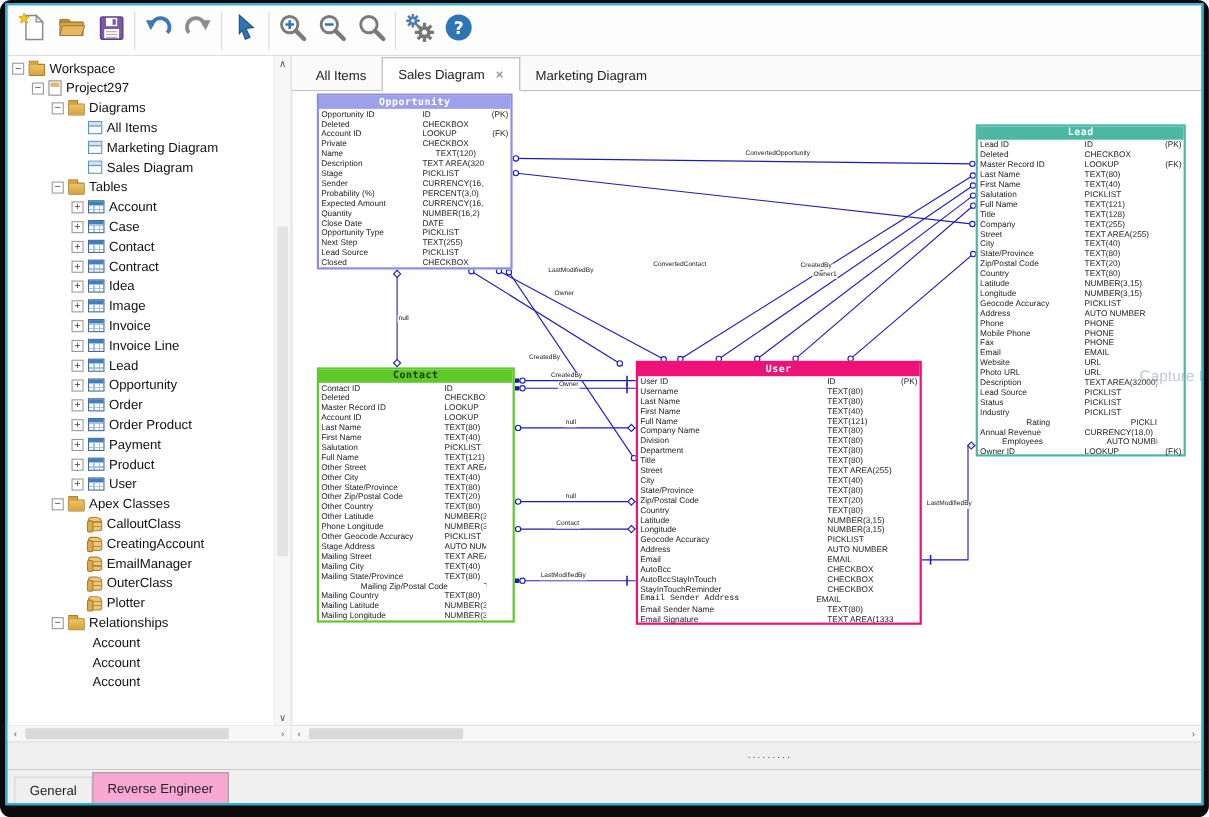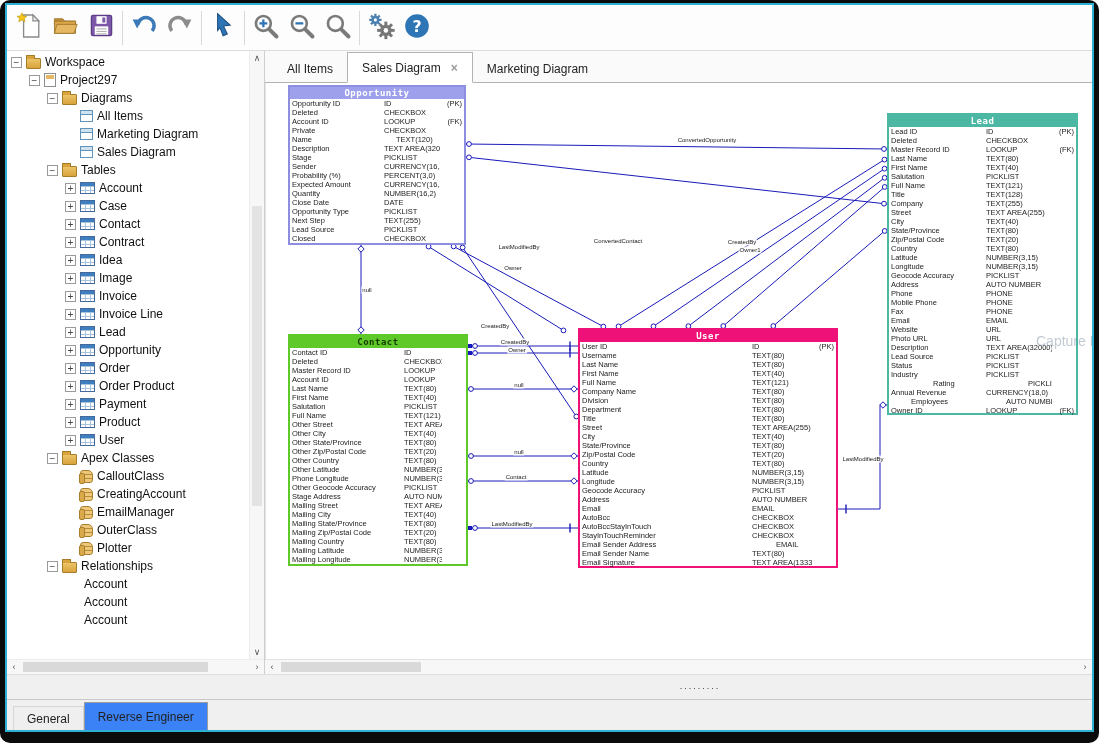--- a/index.html
+++ b/index.html
@@ -57,21 +57,21 @@
   svg.rels{position:absolute;left:0;top:0;pointer-events:none;}
   svg.rels *{pointer-events:auto;}
   .rel-label{position:absolute;transform:translate(-50%,-50%);font-size:6px;line-height:7px;background:rgba(255,255,255,.88);
              color:#1a1a1a;padding:0 1px;white-space:nowrap;z-index:3;cursor:default;}
   .watermark{position:absolute;font-size:14px;color:rgba(130,148,165,.5);white-space:nowrap;z-index:5;}
   
   .splitter{height:24px;flex:none;background:#f0f0f0;border-top:1px solid #dedede;position:relative;}
   .dots{position:absolute;left:62%;top:8px;letter-spacing:2px;font-size:9px;color:#333;line-height:6px;cursor:row-resize;}
   .btabs{height:30px;flex:none;background:#f0f0f0;border-top:1px solid #c9c9c9;display:flex;align-items:flex-end;padding-left:6px;}
   .btab{height:23px;display:flex;align-items:center;padding:0 13px;font-size:12px;color:#222;border:1px solid #d6d6d6;border-bottom:none;background:#efefef;cursor:pointer;}
-  .btab.active{background:#3b82f6;border:1px solid #9d9d9d;border-bottom:none;height:27px;z-index:2;}
+  .btab.active{background:#f9a8d4;border:1px solid #9d9d9d;border-bottom:none;height:27px;z-index:2;}
   .statusbar{height:19px;flex:none;background:#f8f8f8;border-top:1px solid #bdbdbd;display:flex;align-items:center;font-size:12px;color:#111;padding-left:3px;}
 </style>
 </head>
 <body>
 
 <div class="frame">
   <div class="window">
 
     <div class="toolbar" id="toolbar">
         <div class="tbtn">
@@ -541,21 +541,21 @@
                 <span class="fl" style="width: 112px;">Mailing City</span>
                 <span class="ft">TEXT(40)</span>
                 <span class="fk"></span>
               </div>
               <div class="erow">
                 <span class="fl" style="width: 112px;">Mailing State/Province</span>
                 <span class="ft">TEXT(80)</span>
                 <span class="fk"></span>
               </div>
               <div class="erow">
-                <span class="fl" style="width: 112px;">Mailing Zip/Postal Code</span>
+                <span class="fl" style="width: 112px; margin-left: 36px;">Mailing Zip/Postal Code</span>
                 <span class="ft">TEXT(20)</span>
                 <span class="fk"></span>
               </div>
               <div class="erow">
                 <span class="fl" style="width: 112px;">Mailing Country</span>
                 <span class="ft">TEXT(80)</span>
                 <span class="fk"></span>
               </div>
               <div class="erow">
                 <span class="fl" style="width: 112px;">Mailing Latitude</span>
@@ -674,21 +674,21 @@
                 <span class="fl" style="width: 170px;">AutoBccStayInTouch</span>
                 <span class="ft">CHECKBOX</span>
                 <span class="fk"></span>
               </div>
               <div class="erow">
                 <span class="fl" style="width: 170px;">StayInTouchReminder</span>
                 <span class="ft">CHECKBOX</span>
                 <span class="fk"></span>
               </div>
               <div class="erow">
-                <span class="fl" style="width: 194px;">Email Sender Address</span>
+                <span class="fl" style="width: 160px; font-family: Liberation Mono, monospace;">Email Sender Address</span>
                 <span class="ft">EMAIL</span>
                 <span class="fk"></span>
               </div>
               <div class="erow">
                 <span class="fl" style="width: 170px;">Email Sender Name</span>
                 <span class="ft">TEXT(80)</span>
                 <span class="fk"></span>
               </div>
               <div class="erow">
                 <span class="fl" style="width: 170px;">Email Signature</span>

